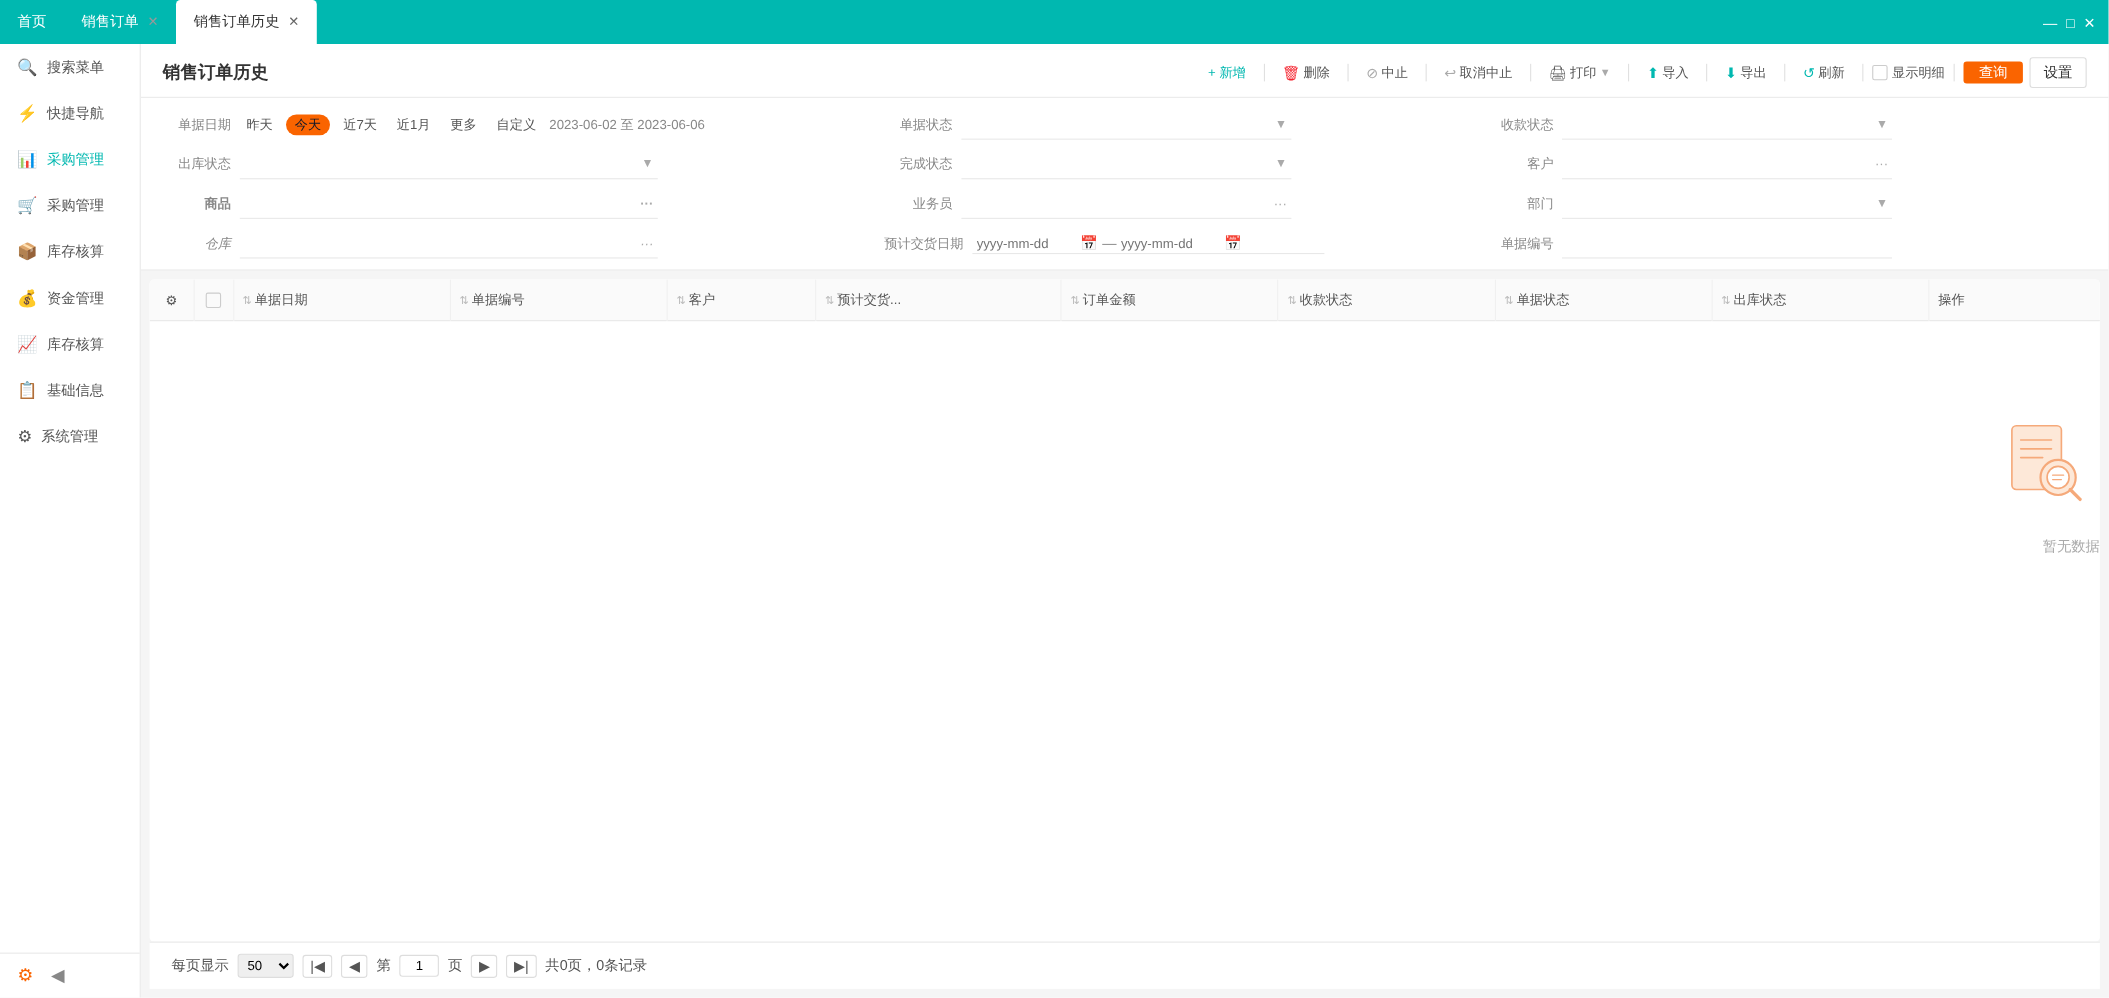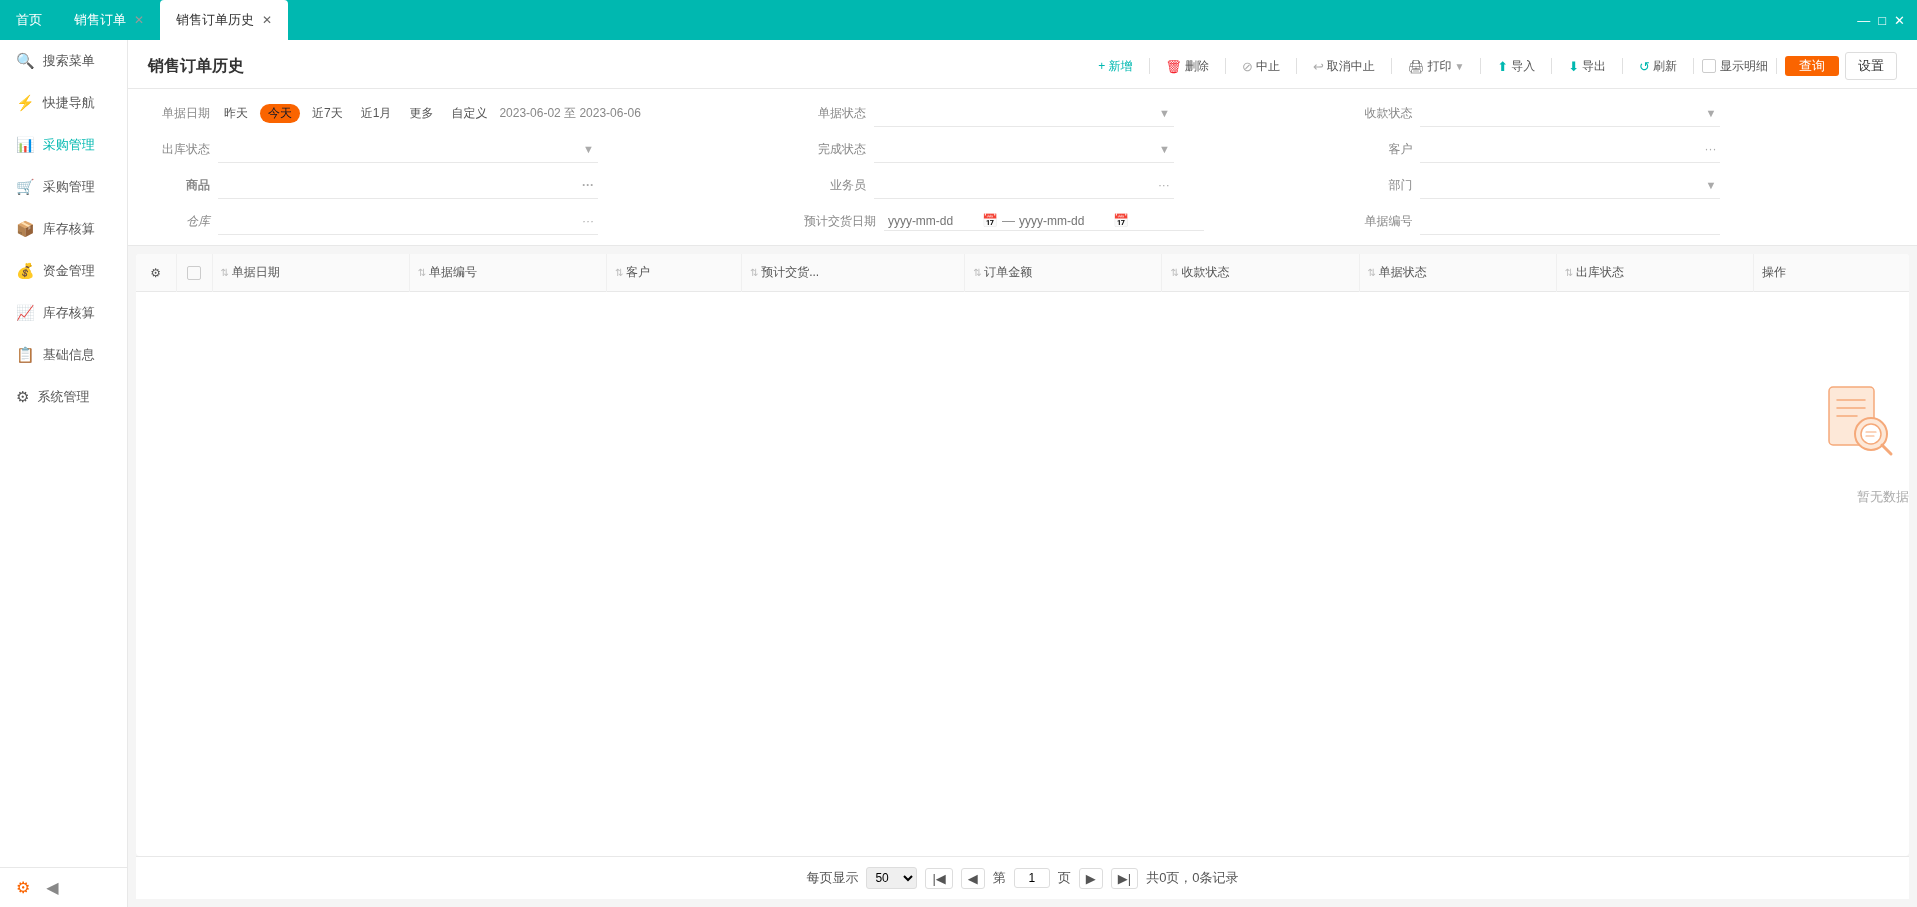--- a/index.html
+++ b/index.html
@@ -311,21 +311,21 @@
       position: relative;
     }
     .empty-text { font-size: 13px; color: #aaa; }
 
     
     .pagination {
       background: #fff;
       padding: 10px 20px;
       display: flex;
       align-items: center;
-      justify-content: center;
+      justify-content: flex-start;
       gap: 8px;
       border-top: 1px solid #e8e8e8;
       font-size: 13px;
       color: #555;
       flex-shrink: 0;
       margin: 0 8px 8px 8px;
     }
     .pagination-select {
       border: 1px solid #ddd;
       border-radius: 3px;

